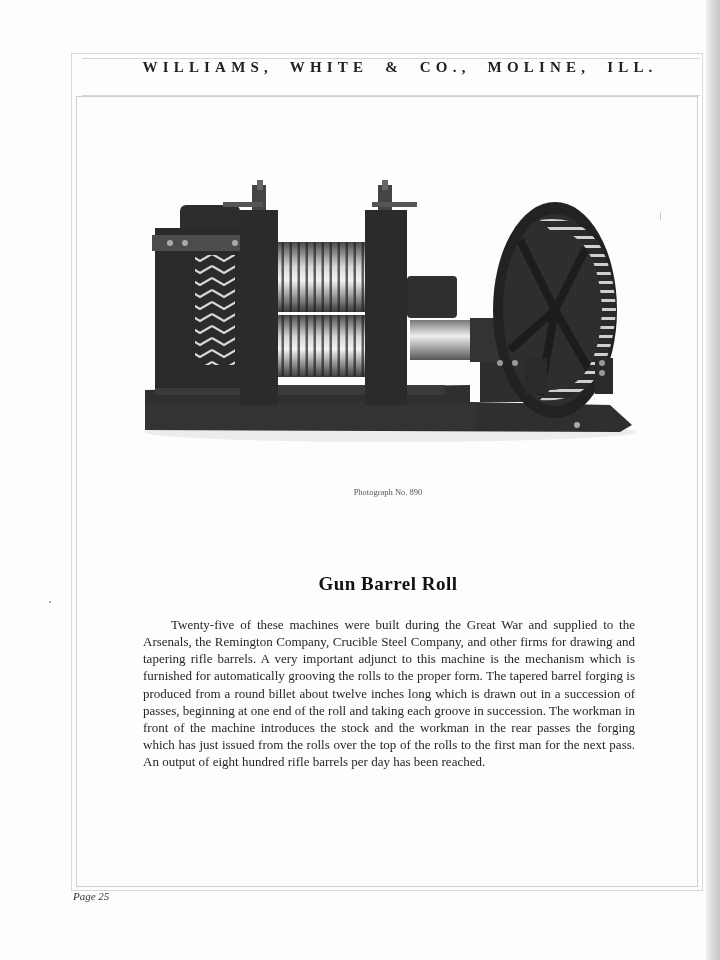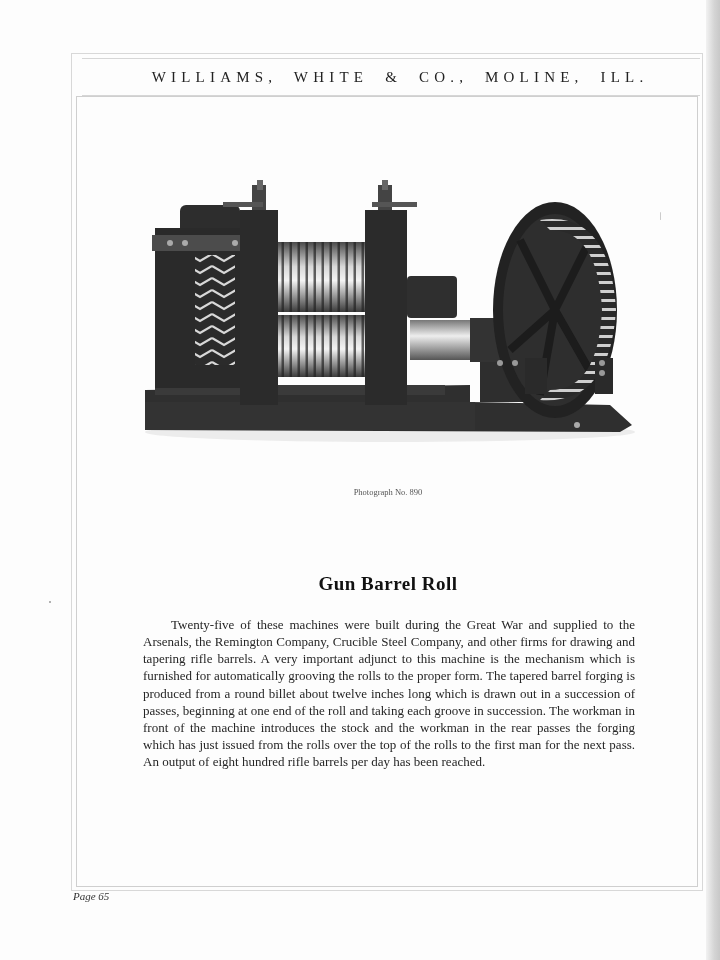--- a/index.html
+++ b/index.html
@@ -17,21 +17,21 @@
     position:absolute; left:71px; top:53px; width:630px; height:836px;
     border:1px solid #d8d8d8;
   }
   .inner-frame {
     position:absolute; left:76px; top:96px; width:620px; height:789px;
     border:1px solid #cfcfcf;
   }
   .header-band {
     position:absolute; left:82px; top:58px; width:618px; height:36px;
     border-top:1px solid #d6d6d6; border-bottom:1px solid #d6d6d6;
-    display:flex; align-items:center; justify-content:center;
+    display:flex; justify-content:center;font-weight:bold;
   }
   .header-text {
     font-size:15px; letter-spacing:5.2px; word-spacing:8px; color:#222;
     white-space:nowrap; padding-left:18px;
   }
   .photo {
     position:absolute; left:140px; top:180px; width:500px; height:270px;
   }
   .photo svg { width:100%; height:100%; display:block; }
   .caption {
@@ -140,16 +140,16 @@
     <circle cx="437" cy="245" r="3" fill="#aaa"></circle>
   </svg>
 </div>
 
 <div class="caption">Photograph No. 890</div>
 
 <div class="title">Gun Barrel Roll</div>
 
 <div class="body-text">Twenty-five of these machines were built during the Great War and supplied to the Arsenals, the Remington Company, Crucible Steel Company, and other firms for drawing and tapering rifle barrels. A very important adjunct to this machine is the mechanism which is furnished for automatically grooving the rolls to the proper form. The tapered barrel forging is produced from a round billet about twelve inches long which is drawn out in a succession of passes, beginning at one end of the roll and taking each groove in succession. The workman in front of the machine introduces the stock and the workman in the rear passes the forging which has just issued from the rolls over the top of the rolls to the first man for the next pass. An output of eight hundred rifle barrels per day has been reached.</div>
 
-<div class="page-num">Page 65</div>
+<div class="page-num">Page 25</div>
 
 <div class="speck" style="left:49px;top:601px;"></div>
 <div class="speck" style="left:660px;top:212px;width:1px;height:8px;background:#ccc;"></div>
 
 </body></html>

